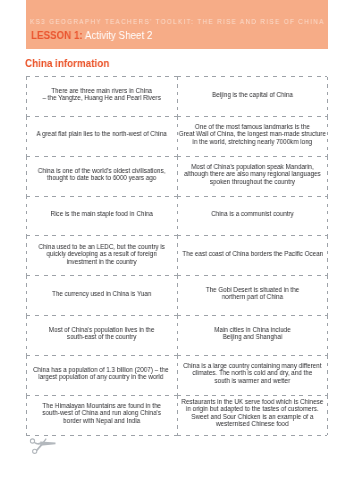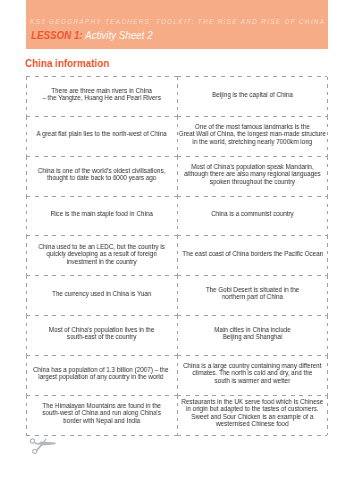--- a/index.html
+++ b/index.html
@@ -8,21 +8,20 @@
     font-family:"Liberation Sans", sans-serif;
   }
   .page { position:relative; width:354px; height:500px; background:#fff; }
   
   .banner-kicker, .banner-lesson, .section-title, .ctext { will-change:transform; }
 
   
   .banner {
     position:absolute; left:25.5px; top:0px; width:302px; height:49px;
     background:#F6AC87;
-    font-style:italic;
   }
   .banner-kicker {
     position:absolute; left:4.9px; top:17.5px;
     font-size:7.0px; letter-spacing:1.51px; color:#FADCCC;
     font-weight:400; white-space:nowrap;
     transform:scaleX(0.9); transform-origin:0 50%;
   }
   .banner-lesson {
     position:absolute; left:5.2px; top:30.2px;
     font-size:10.95px; white-space:nowrap; line-height:11px;

